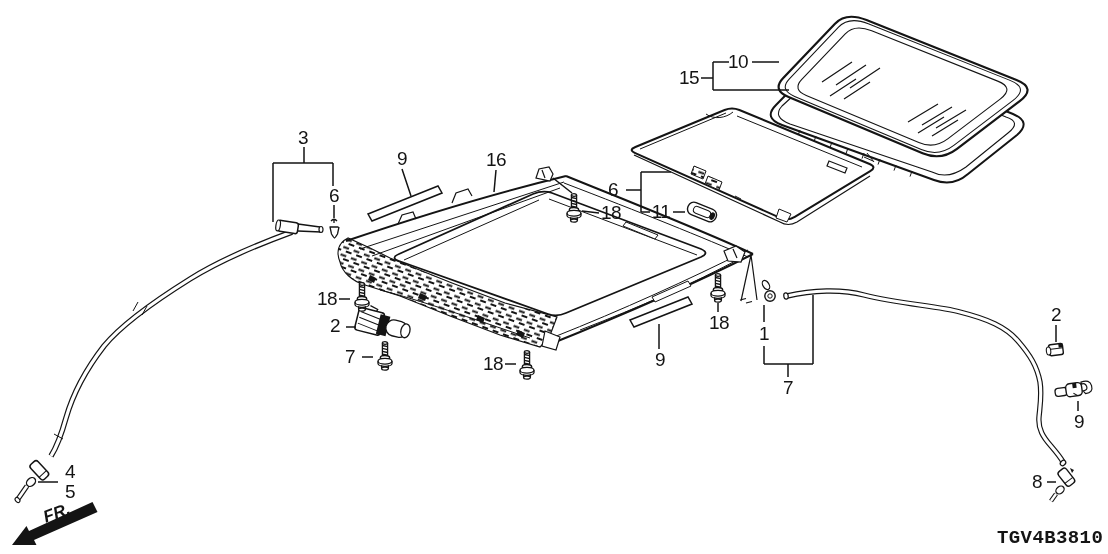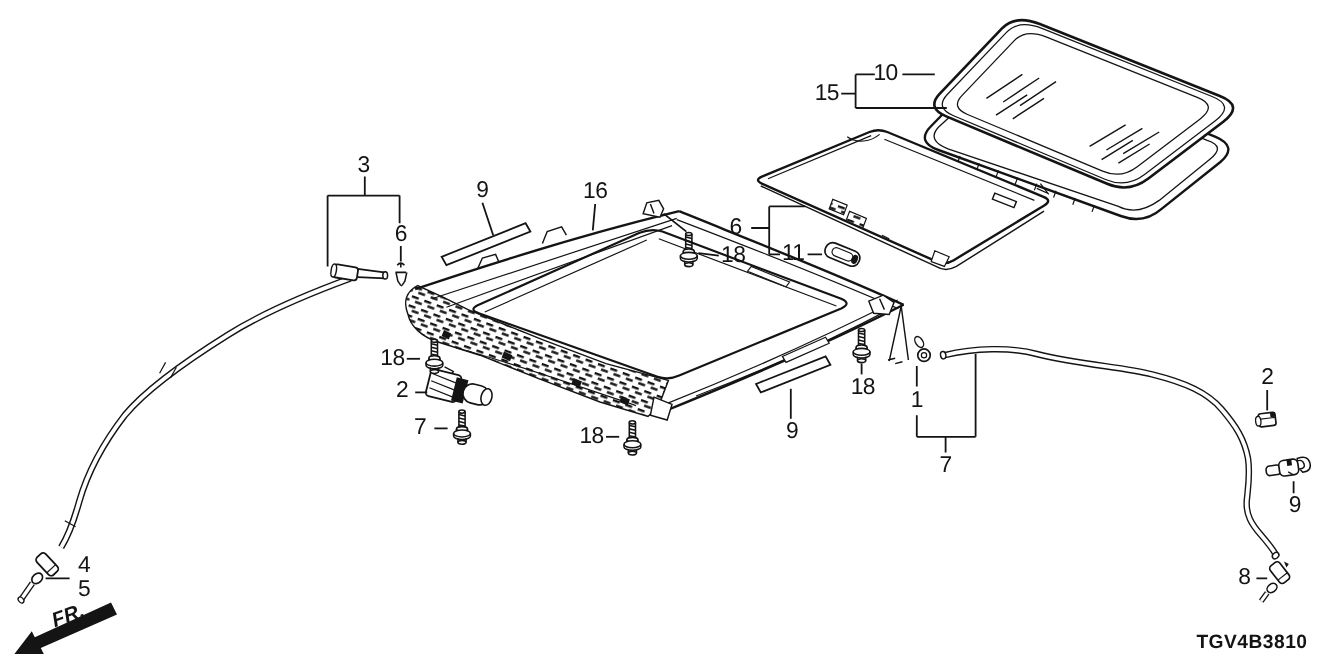--- a/index.html
+++ b/index.html
@@ -3,22 +3,22 @@
 <meta charset="utf-8">
 <style>
   html,body{margin:0;padding:0;background:#fff;}
   #stage{position:relative;width:1108px;height:554px;background:#fff;overflow:hidden;
          font-family:"Liberation Sans",sans-serif;}
   #stage svg{position:absolute;left:0;top:0;}
   .callout{position:absolute;transform:translate(-50%,-50%);font-size:19px;color:#141414;
            letter-spacing:-0.5px;white-space:nowrap;user-select:none;}
   .fr{position:absolute;left:44px;top:508px;font-size:17px;font-weight:bold;font-style:italic;
       color:#141414;transform:rotate(-20deg);transform-origin:left center;}
-  .code{position:absolute;left:997px;top:527px;font-size:16px;font-weight:bold;color:#141414;
-        letter-spacing:0.4px;}
+  .code{position:absolute;left:997px;top:527px;font-size:19px;font-weight:bold;color:#141414;
+        letter-spacing:0.4px;font-family:Liberation Mono, monospace;}
 </style>
 </head>
 <body>
 
 <div id="stage">
 
 <svg width="1108" height="554" viewBox="0 0 1108 554">
   <defs>
     <pattern id="tex" width="11" height="8" patternUnits="userSpaceOnUse" patternTransform="rotate(20)">
       <rect width="11" height="8" fill="#fff"></rect>

